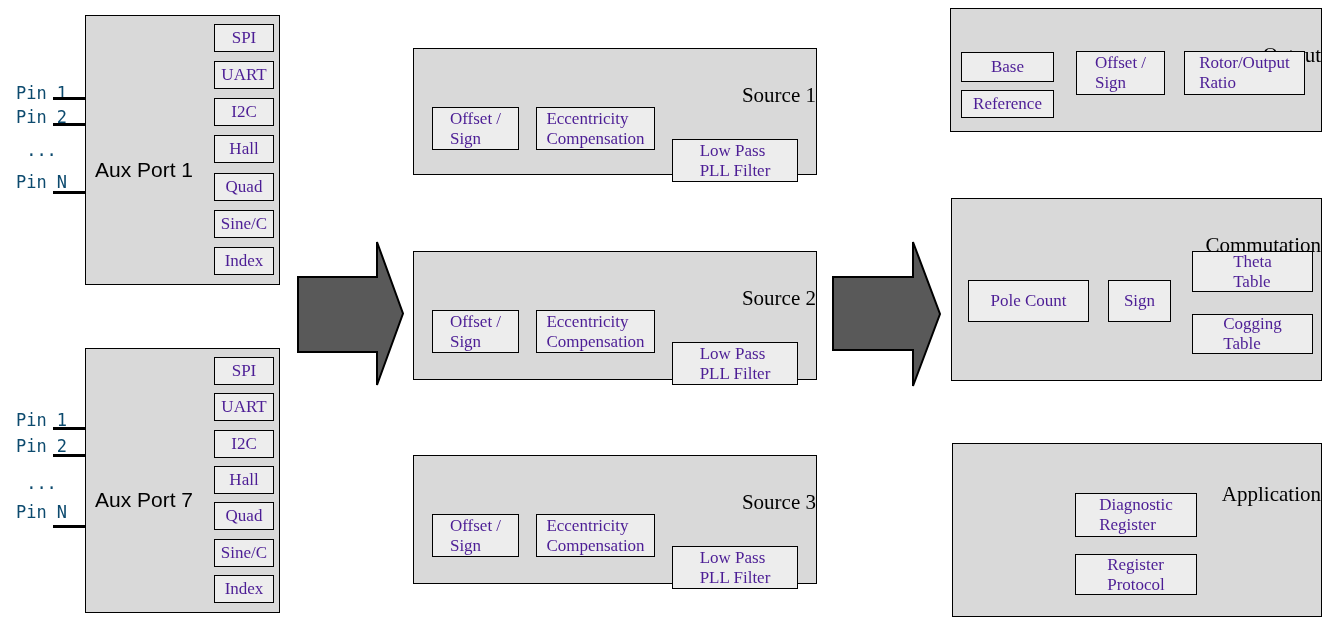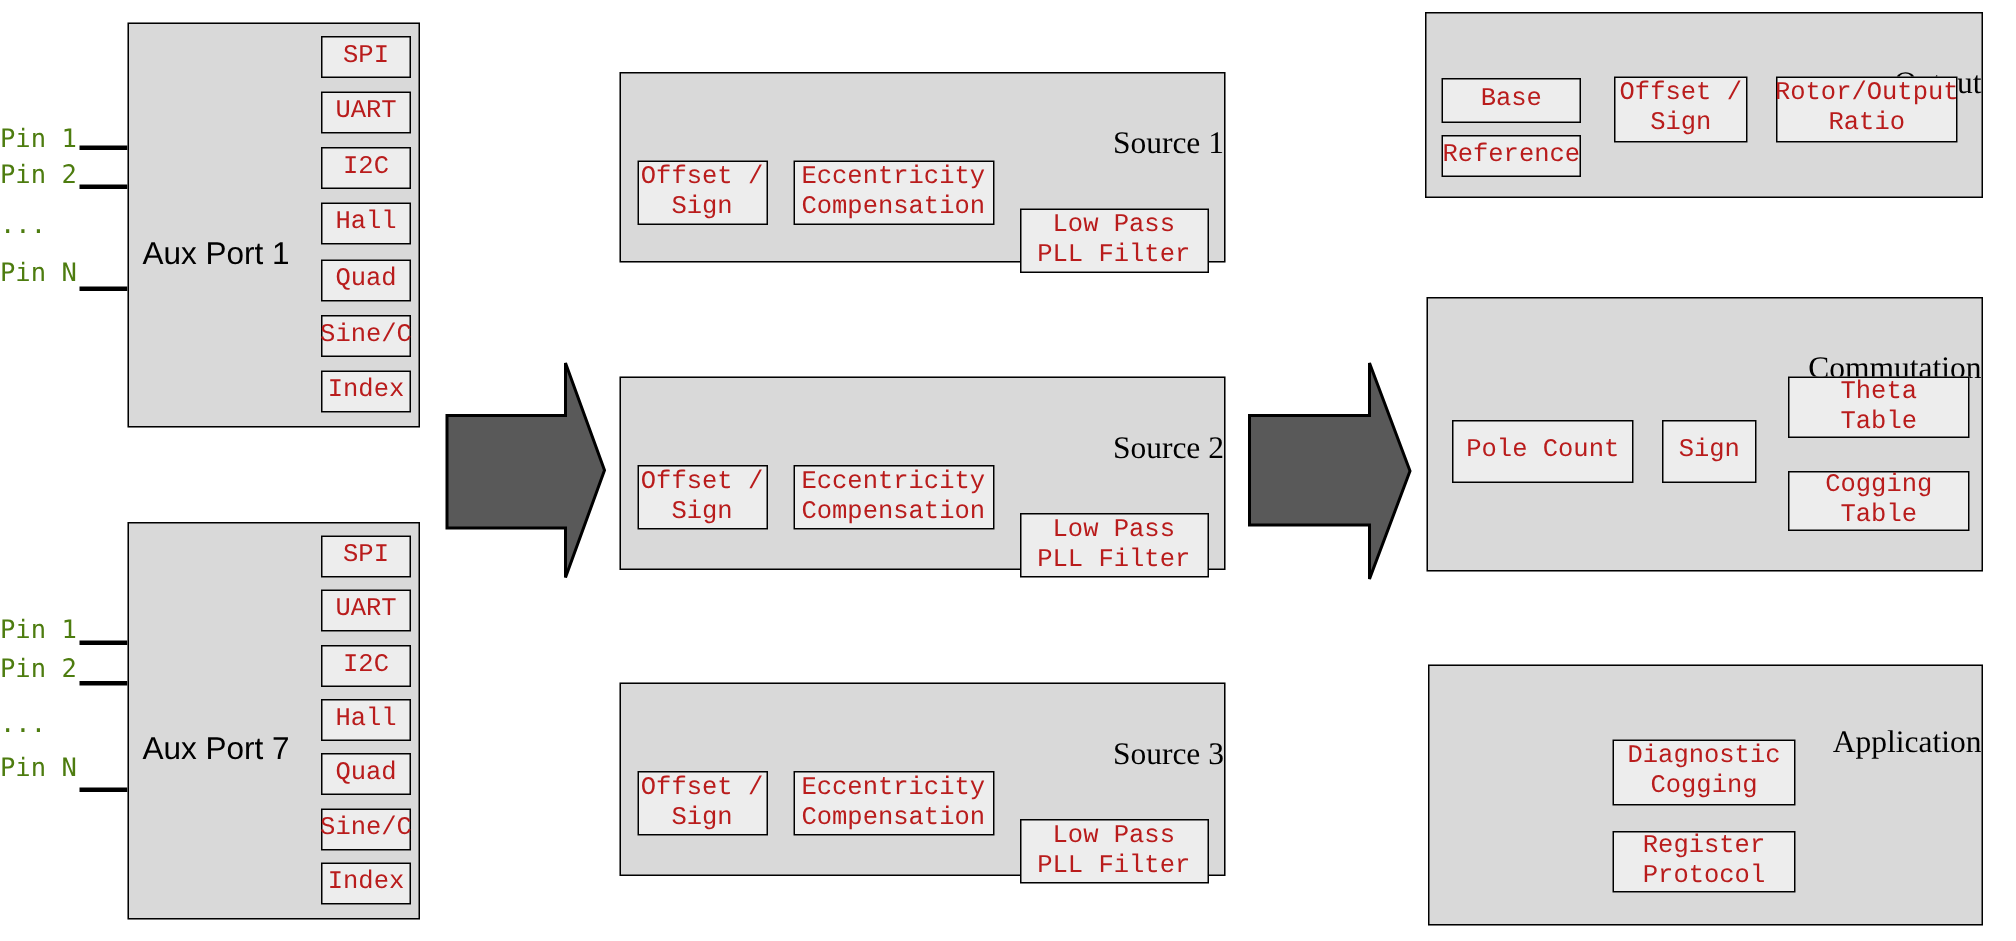--- a/index.html
+++ b/index.html
@@ -4,35 +4,35 @@
 <style>
   html,body{margin:0;padding:0;background:#fff;}
   #stage{position:relative;width:1344px;height:627px;background:#ffffff;overflow:hidden;
          font-family:"DejaVu Sans Mono", monospace;}
   .block{position:absolute;background:#d9d9d9;border:1.6px solid #000;box-sizing:border-box;}
   .title{position:absolute;left:0;right:0;top:6px;text-align:right;
          font-family:Liberation Serif, serif;font-size:21px;color:#000;margin-top:28px;}
   .aux-title{position:absolute;left:9px;top:0;bottom:0;display:flex;align-items:center;
          font-family:"Liberation Sans", sans-serif;font-size:21px;color:#000;margin-top:39px;}
   .box{background:#ededed;border:1.3px solid #000;box-sizing:border-box;
-       display:flex;align-items:center;justify-content:center;text-align:center;
-       font-family:Liberation Mono, monospace;font-size:17px;line-height:20px;
-       color:#b91c1c;white-space:pre-line;}
+       display:flex;align-items:center;justify-content:center;
+       font-family:Liberation Serif, serif;font-size:17px;line-height:20px;
+       color:#4c1d95;white-space:pre-line;}
   .abs{position:absolute;}
   .proto-col{position:absolute;right:5px;top:8px;bottom:9px;width:60px;
        display:flex;flex-direction:column;justify-content:space-between;}
   .proto-col .box{height:28px;width:60px;flex:0 0 auto;}
-  .pin{position:absolute;left:0;width:83px;text-align:left;font-size:17px;
-       line-height:19px;color:#4d7c0f;}
+  .pin{position:absolute;left:0;width:83px;text-align:center;font-size:17px;
+       line-height:19px;color:#0c4a6e;}
   .wire{position:absolute;left:53px;width:32px;height:3px;background:#000;}
   .src-row{position:absolute;left:0;right:0;top:58px;display:flex;
        justify-content:center;gap:17px;}
   .src-row .box{height:43px;}
   .w-offset{width:87px;}
-  .w-ecc{width:134px;}
+  .w-ecc{width:119px;}
   .w-lp{width:126px;margin-top:32px;}
   .arrow-svg{position:absolute;}
 </style>
 </head>
 <body>
 
 <div id="stage">
 
   <div class="pin" style="top:84px">Pin 1</div>
   <div class="pin" style="top:108px">Pin 2</div>
@@ -136,18 +136,18 @@
     <div class="box abs" style="left:156px;top:81px;width:63px;height:42px">Sign</div>
     <div class="box abs" style="left:240px;top:52px;width:121px;height:41px">Theta
 Table</div>
     <div class="box abs" style="left:240px;top:115px;width:121px;height:40px">Cogging
 Table</div>
   </div>
 
   <div class="block" style="left:952px;top:443px;width:370px;height:174px">
     <div class="title" style="top:10px">Application</div>
     <div class="box abs" style="left:122px;top:49px;width:122px;height:44px">Diagnostic
-Cogging</div>
+Register</div>
     <div class="box abs" style="left:122px;top:110px;width:122px;height:41px">Register
 Protocol</div>
   </div>
 
 </div>
 
 </body></html>

